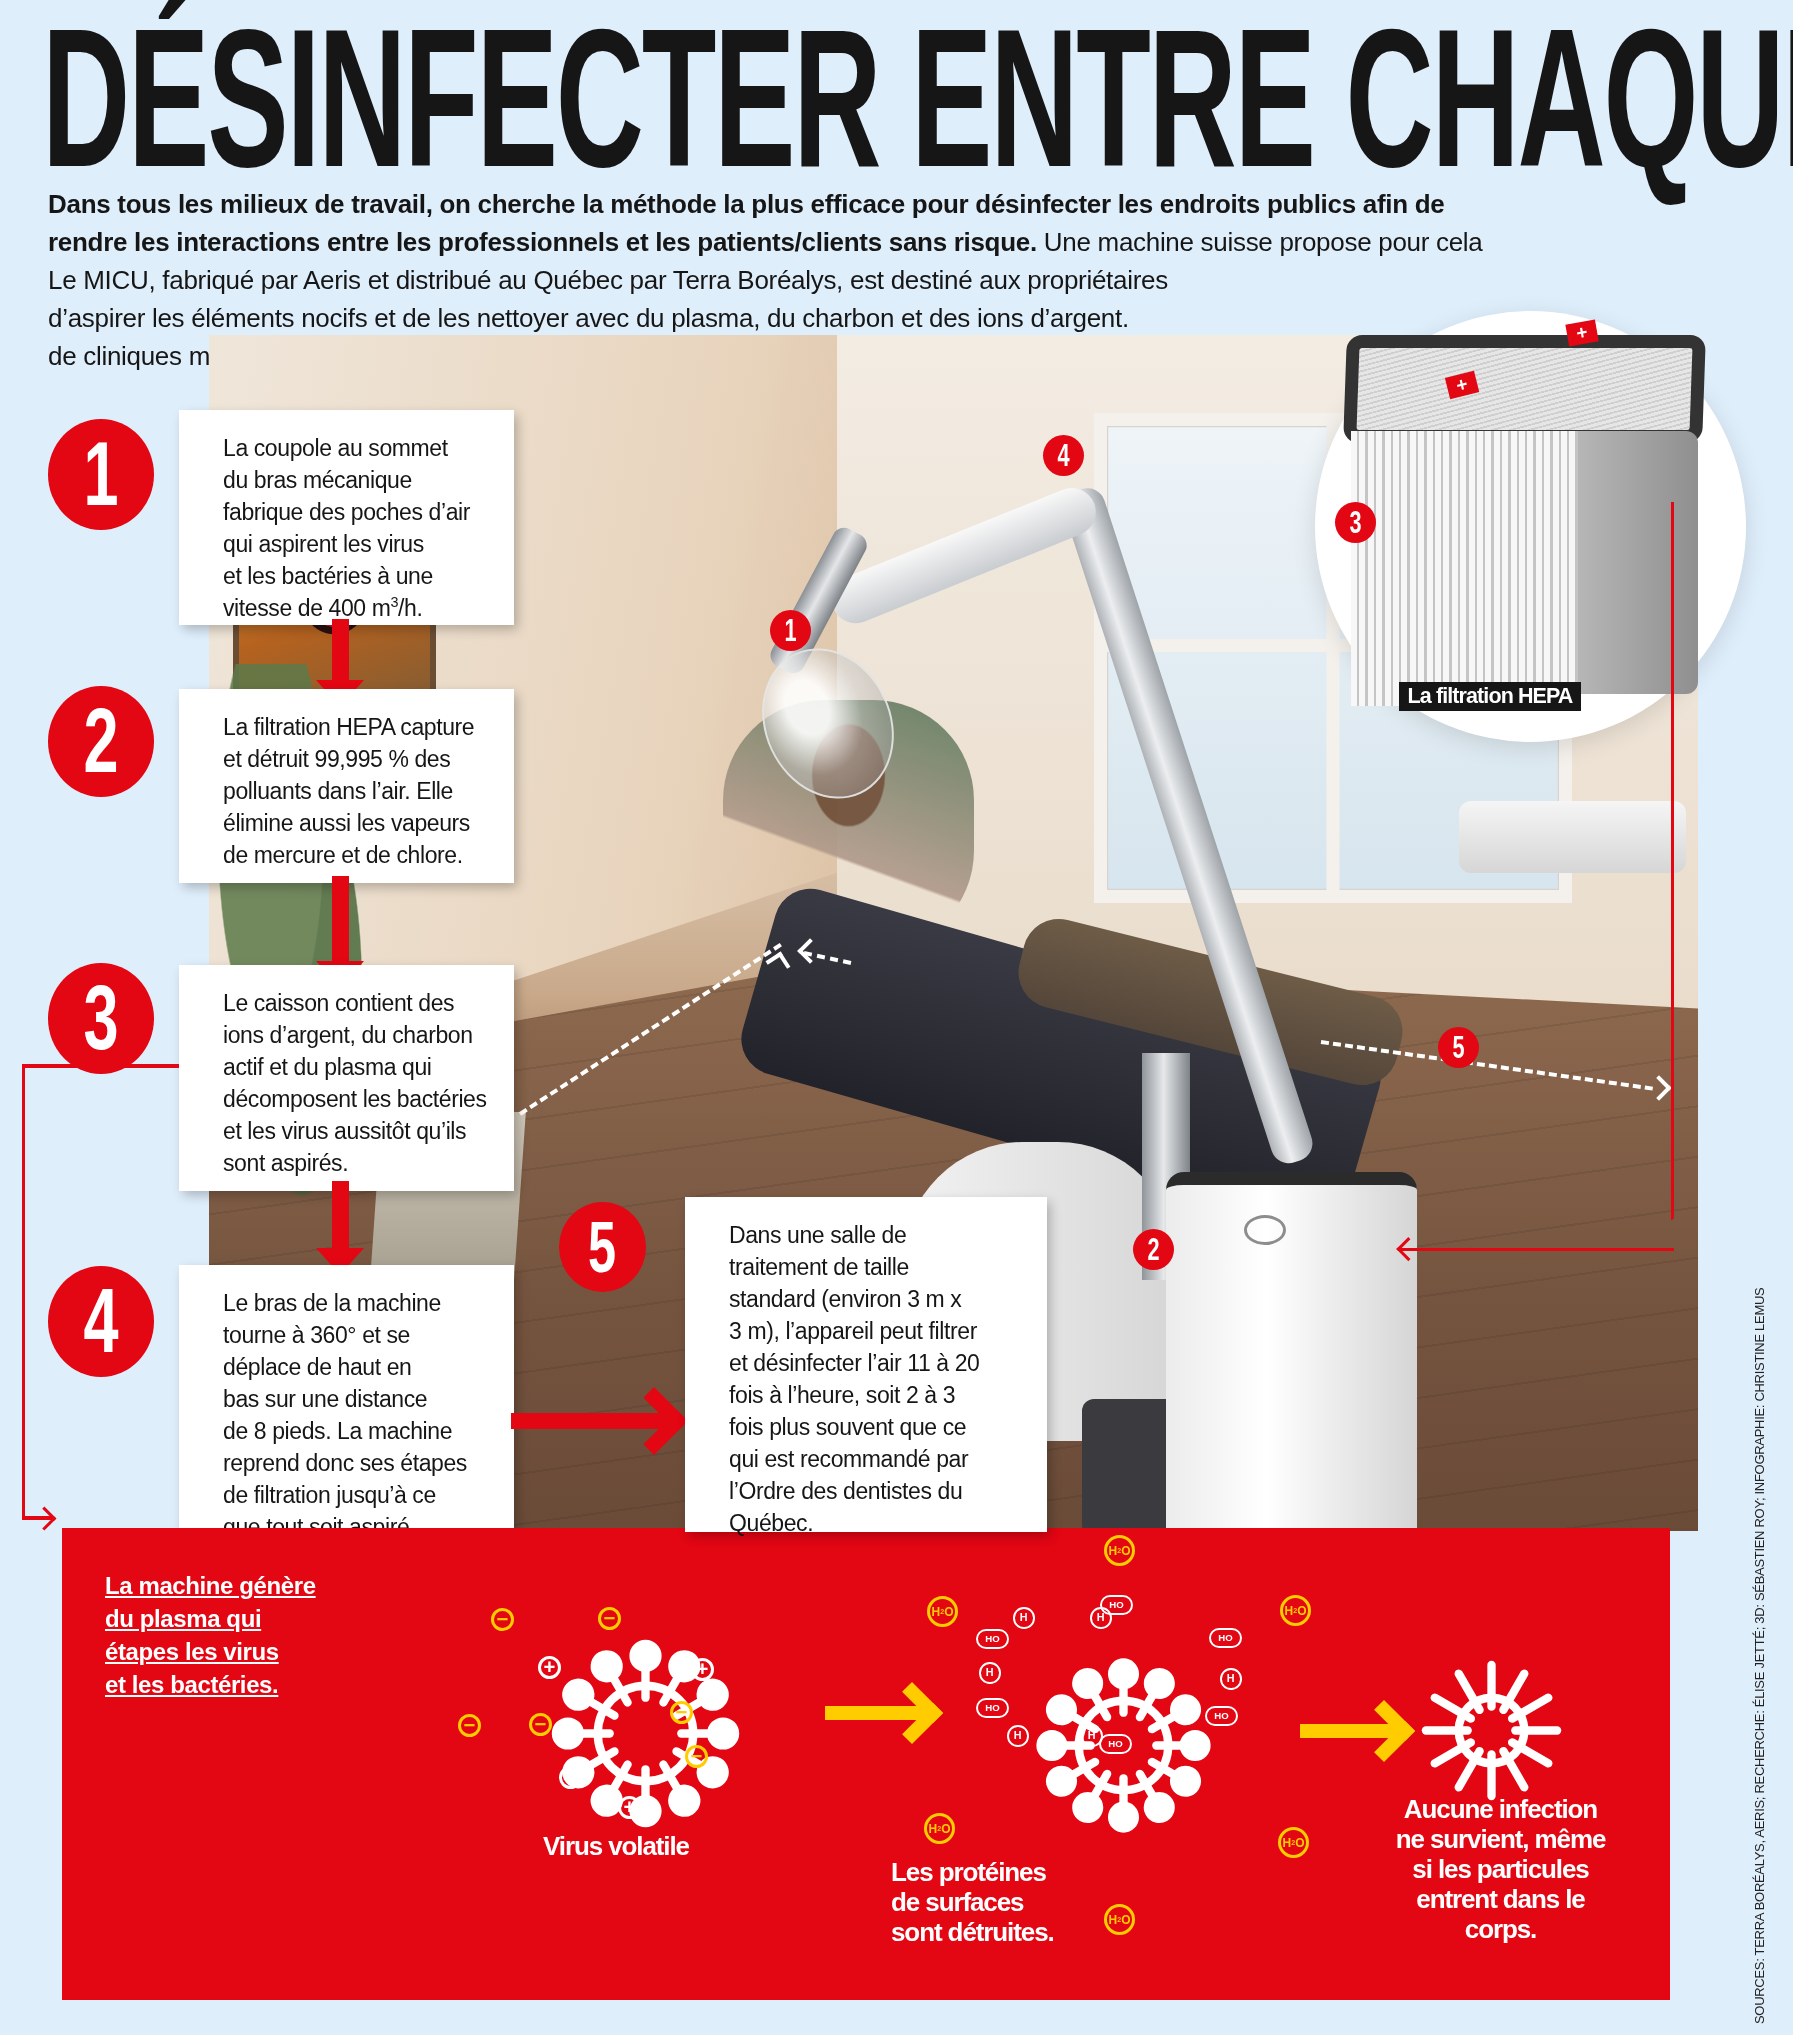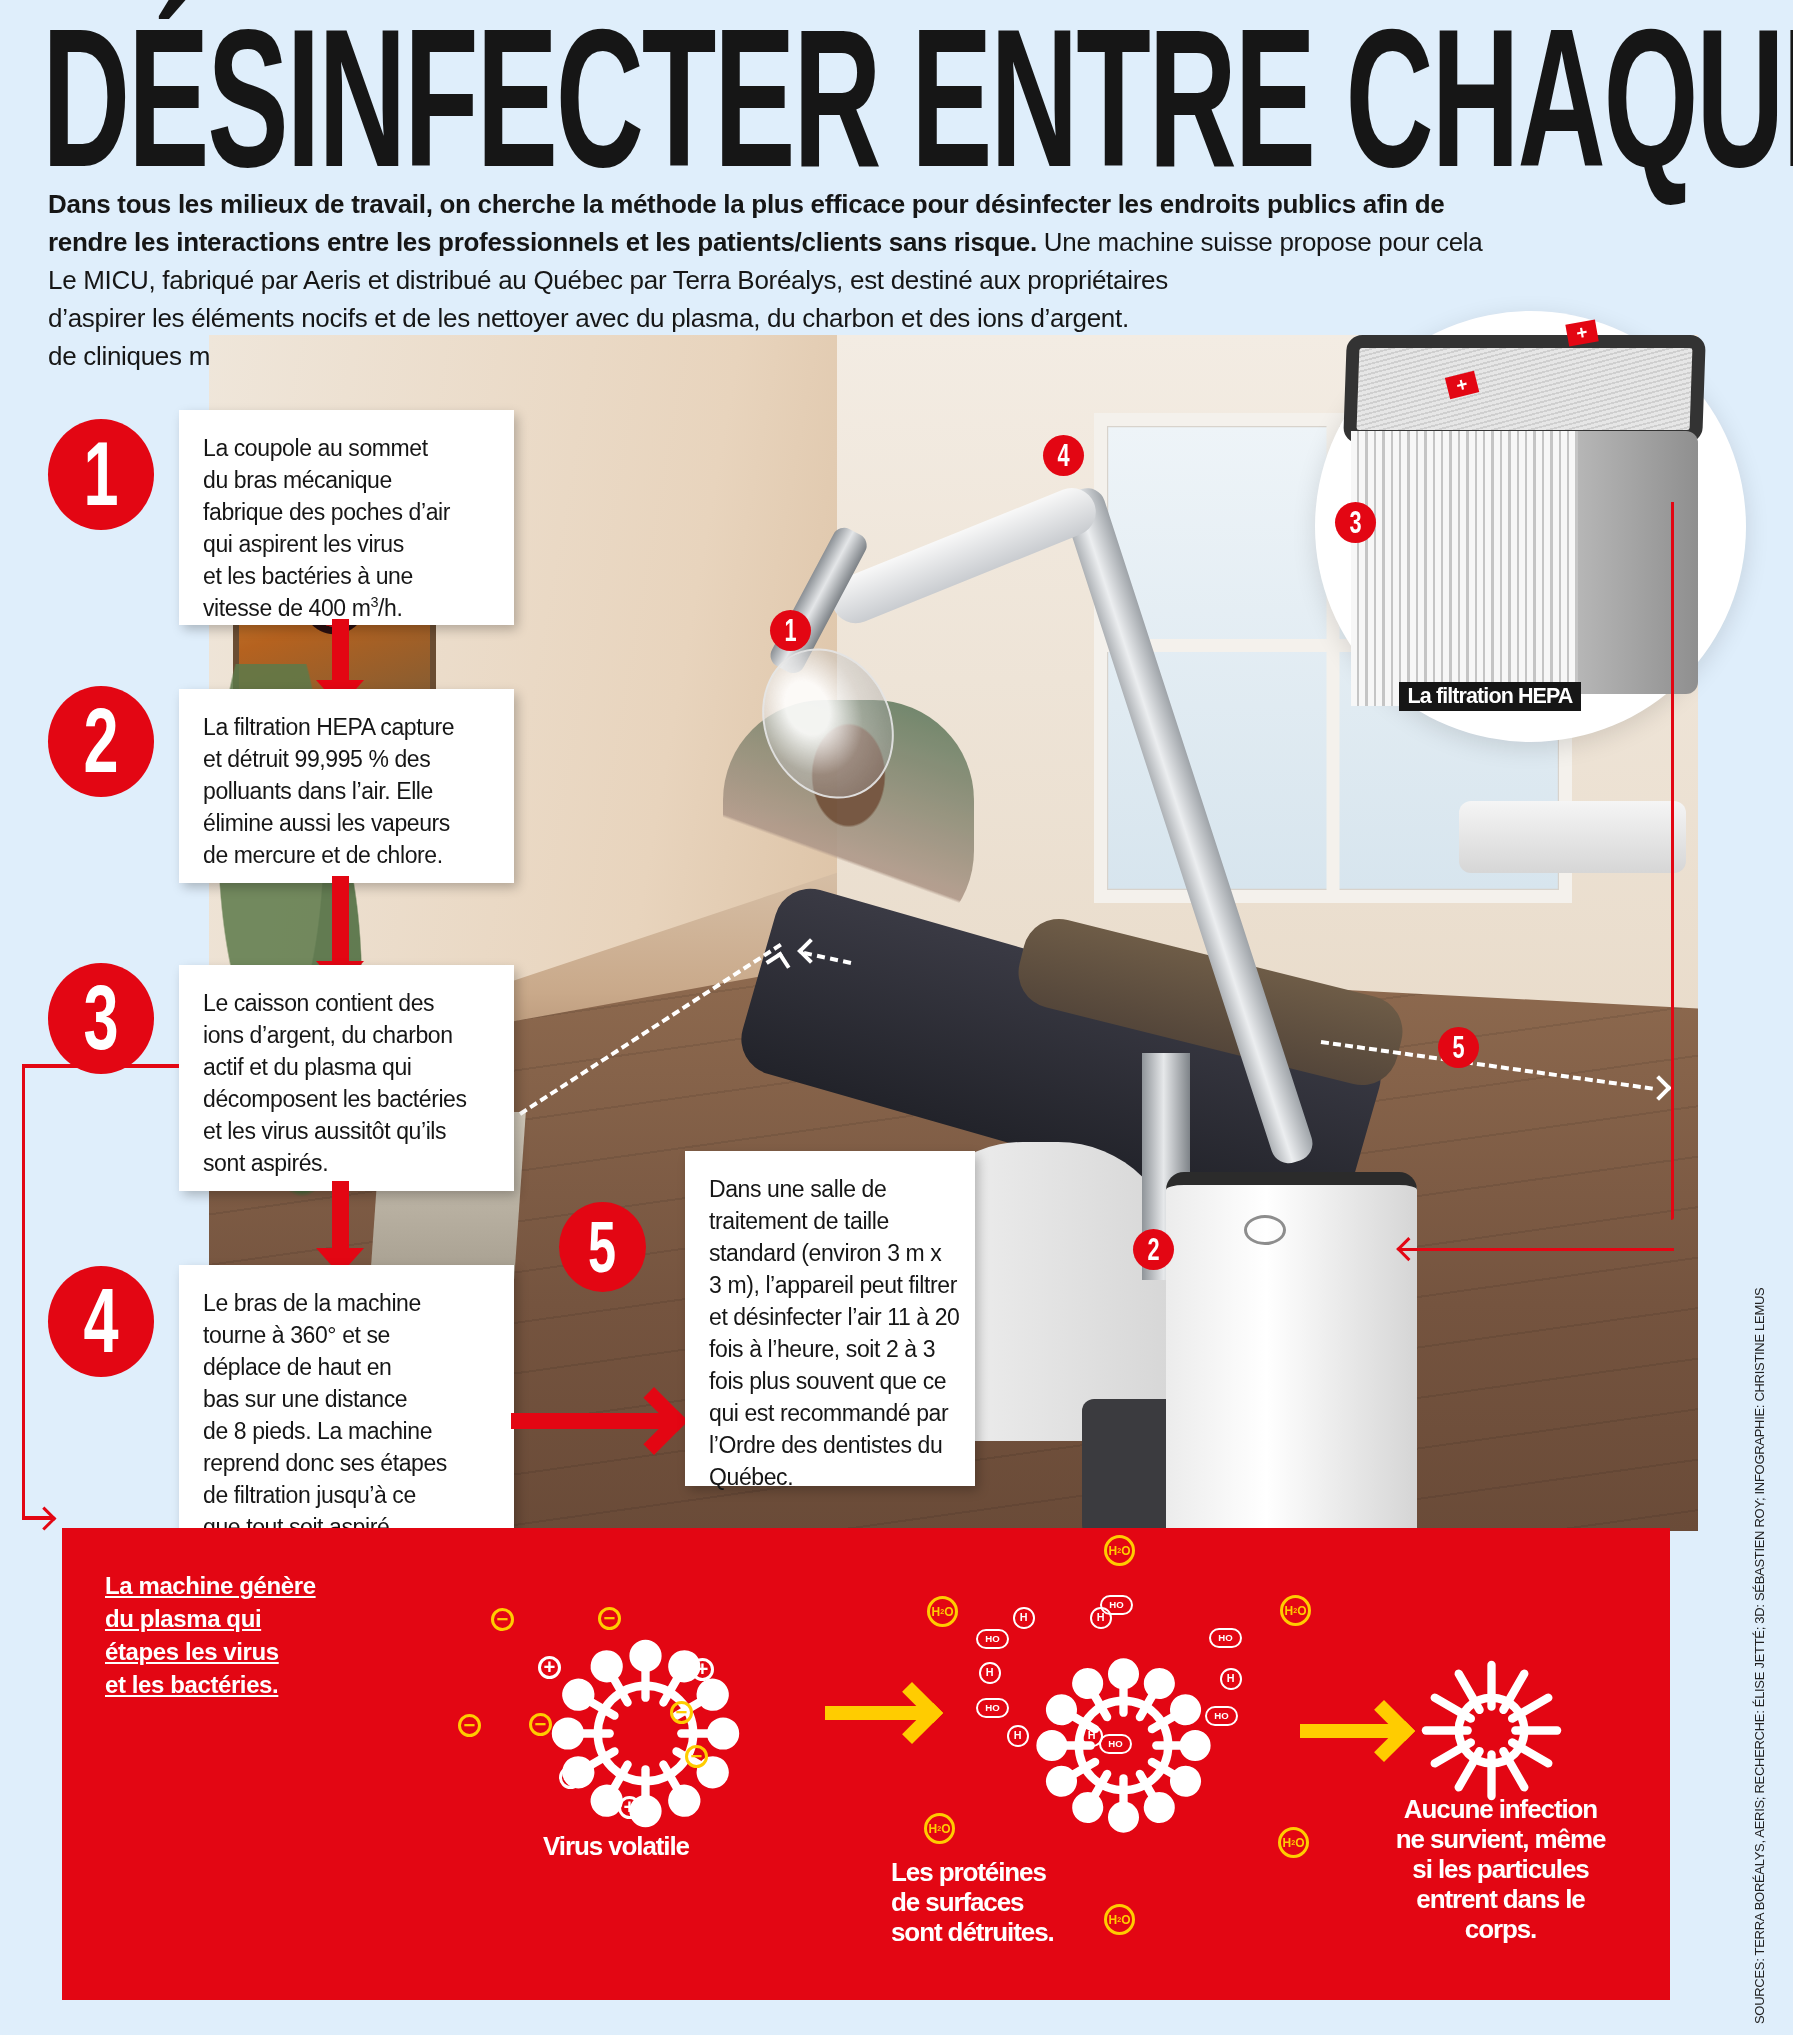--- a/index.html
+++ b/index.html
@@ -213,21 +213,21 @@
   .badge.small { width: 41px; height: 41px; font-size: 31px; }
 
   
   .step-box {
     position: absolute; background: #ffffff;
     box-shadow: 3.6px 4.8px 10.8px rgba(0,0,0,0.25);
     padding: 21.5px 18px 0 24px;
     font-size: 23px; line-height: 32px; color: #161616;
     letter-spacing: -0.4px;
   }
-  .step-box .ln { display: block; white-space: nowrap; }
+  .step-box .ln { display: block; white-space: nowrap; margin-left: 20px; }
   .step-box sup { font-size: 14.4px; line-height: 0; }
 
   
   .v-arrow {
     position: absolute; width: 16.7px; background: #e30613;
   }
   .v-arrow::after {
     content: ""; position: absolute; left: 50%; bottom: -25px;
     transform: translateX(-50%);
     border-left: 24px solid transparent; border-right: 24px solid transparent;
@@ -426,21 +426,21 @@
   <span class="ln">bas sur une distance</span>
   <span class="ln">de 8 pieds. La machine</span>
   <span class="ln">reprend donc ses étapes</span>
   <span class="ln">de filtration jusqu’à ce</span>
   <span class="ln">que tout soit aspiré.</span>
 </div>
 <div class="h-arrow" style="left:511px; top:1413px; width:161px;"></div>
 
 <div class="panel"></div>
 
-<div class="step-box" style="left:685px; top:1151px; width:290px; height:335px;">
+<div class="step-box" style="left:685px; top:1197px; width:362px; height:335px;">
   <span class="ln">Dans une salle de</span>
   <span class="ln">traitement de taille</span>
   <span class="ln">standard (environ 3 m x</span>
   <span class="ln">3 m), l’appareil peut filtrer</span>
   <span class="ln">et désinfecter l’air 11 à 20</span>
   <span class="ln">fois à l’heure, soit 2 à 3</span>
   <span class="ln">fois plus souvent que ce</span>
   <span class="ln">qui est recommandé par</span>
   <span class="ln">l’Ordre des dentistes du</span>
   <span class="ln">Québec.</span>

